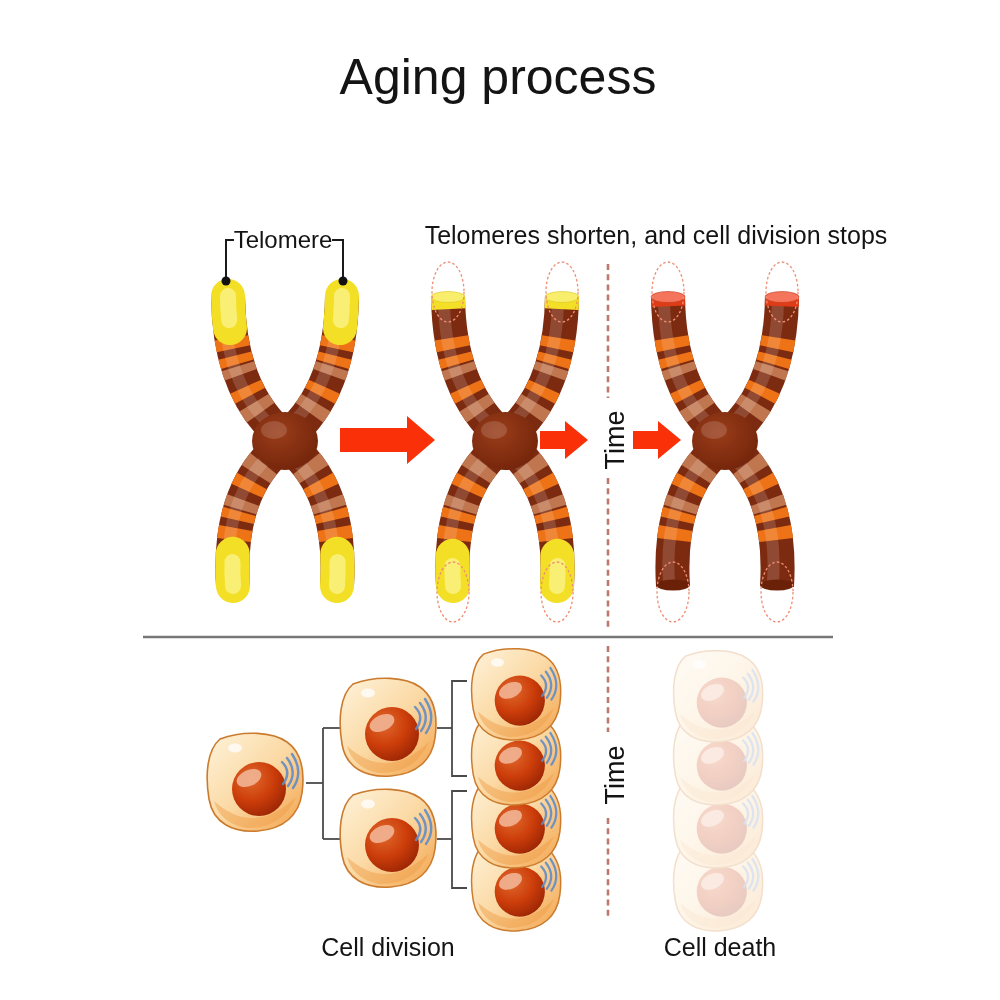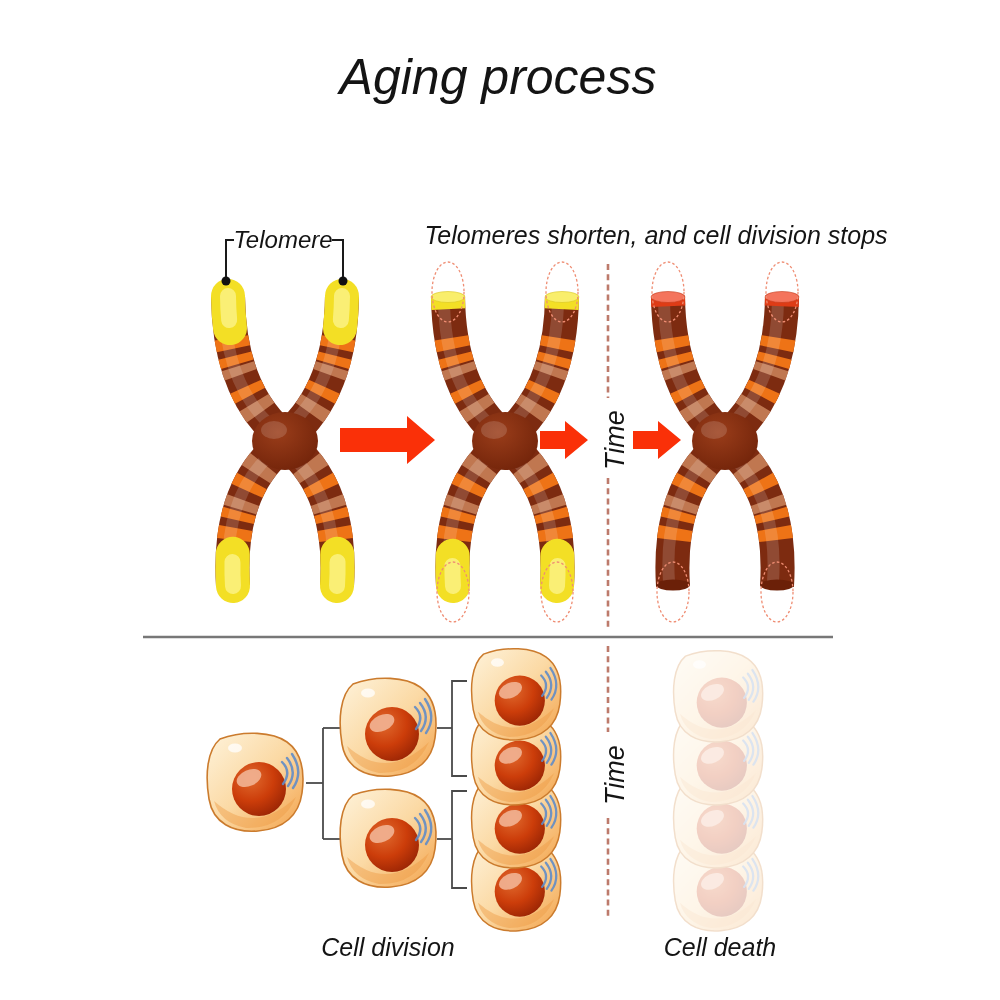--- a/index.html
+++ b/index.html
@@ -1,17 +1,17 @@
 <!DOCTYPE html>
 <html><head>
 <meta charset="utf-8">
 <style>
   html,body{margin:0;padding:0;background:#ffffff;}
   .stage{position:relative;width:1000px;height:1000px;background:#ffffff;overflow:hidden;
-         font-family:"Liberation Sans",sans-serif;font-style:italic;}
+         font-family:"Liberation Sans",sans-serif;}
   svg{display:block;}
 
   
   .arm{stroke:#7D2B10;stroke-width:34;fill:none;}
   .so {stroke:#EE7316;stroke-width:34;fill:none;}
   .sl {stroke:#C88058;stroke-width:34;fill:none;opacity:.9;}
   .sheen{stroke:rgba(255,255,255,.15);stroke-width:12;fill:none;stroke-linecap:round;}
 
   
   .capY  {stroke:#F3DF25;stroke-width:34;fill:none;stroke-linecap:round;stroke-dasharray:32 400;}

